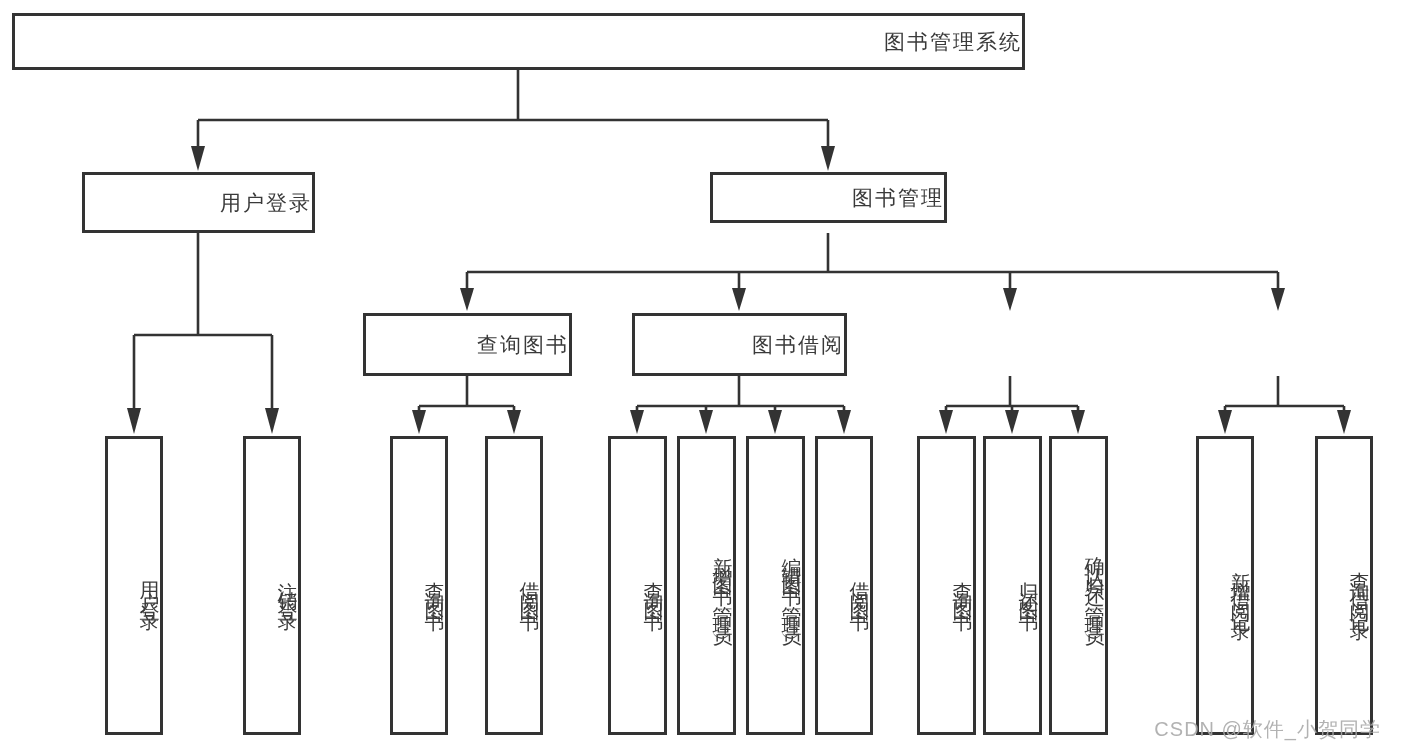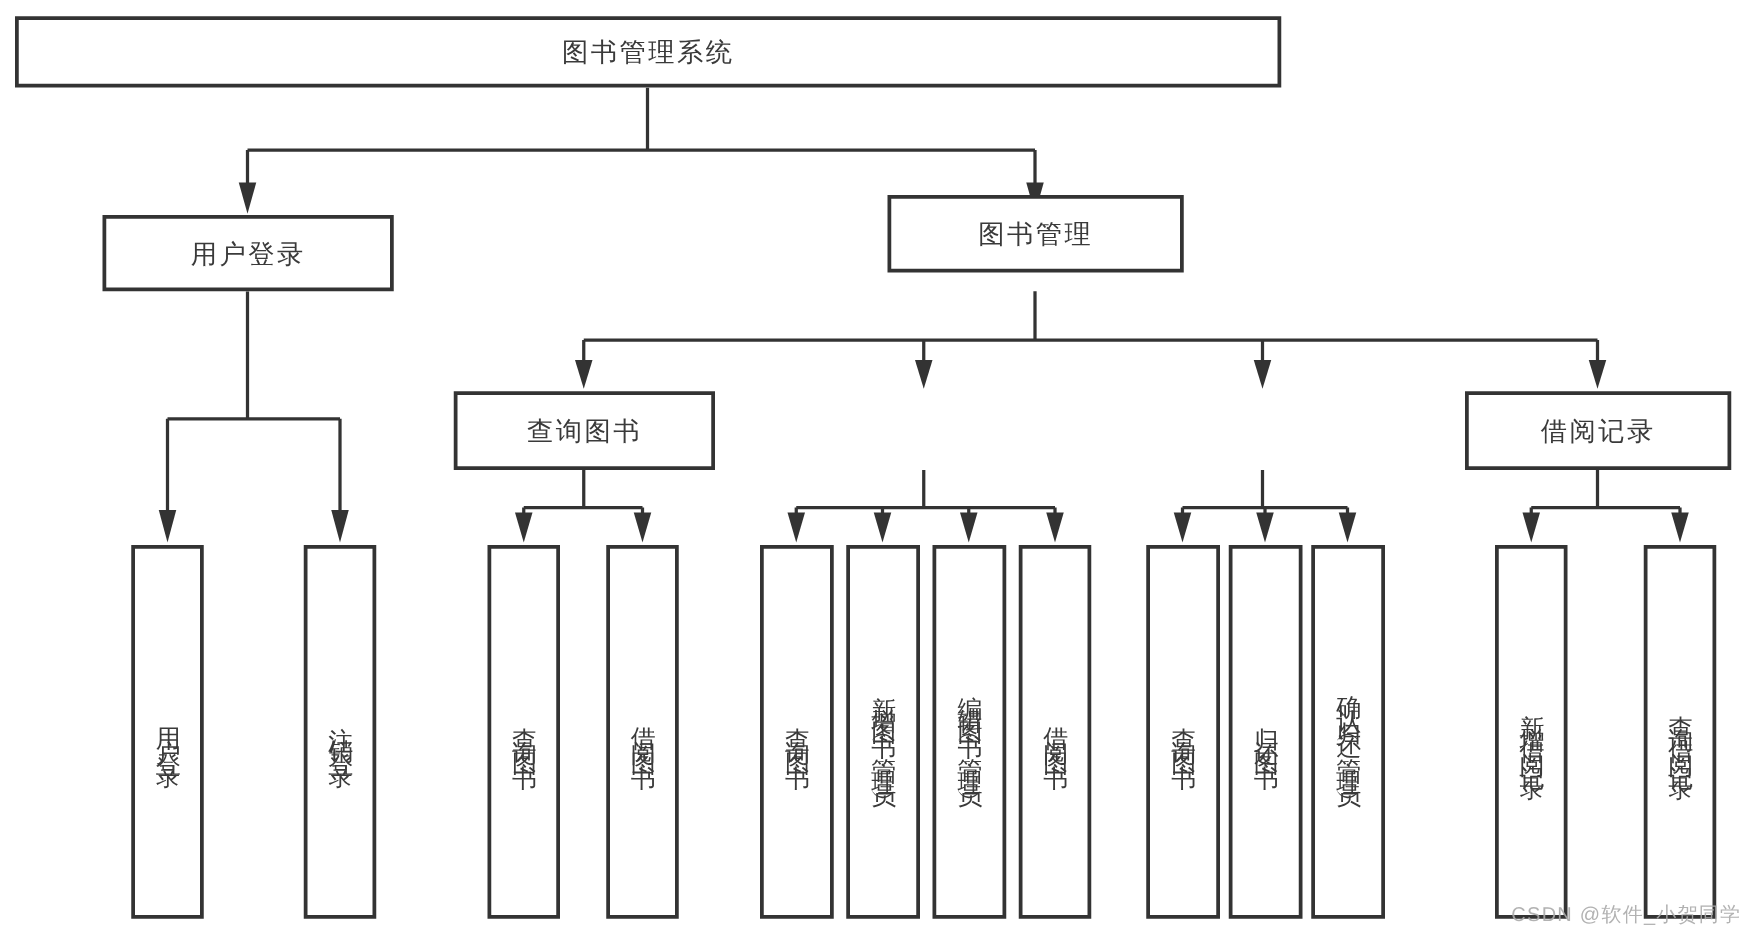--- a/index.html
+++ b/index.html
@@ -29,40 +29,40 @@
   }
   .connectors line{stroke:var(--line);stroke-width:2.6;}
   .connectors polygon{fill:var(--line);}
   .box{
     position:absolute;
     box-sizing:border-box;
     background:var(--box-bg);
     border:3px solid var(--line);
     display:flex;
     align-items:center;
-    justify-content:center;
+    justify-content:flex-end;
   }
   .box .lbl{
     font-size:21px;
     letter-spacing:2px;
     color:var(--text);
     white-space:nowrap;
   }
   .leaf .lbl{
     writing-mode:vertical-rl;
     text-orientation:upright;
     font-size:20px;
     letter-spacing:10px;
     line-height:1;
   }
   .watermark{
     position:absolute;
-    right:12px;
+    right:24px;
     bottom:4px;
-    font-size:16px;
+    font-size:20px;
     color:var(--watermark);
     letter-spacing:1px;
     opacity:.9;
     pointer-events:none;
     white-space:nowrap;
   }
 </style>
 </head>
 <body>
 
@@ -144,29 +144,29 @@
     </g>
   </svg>
 
   <div class="box" style="left:12px;top:13px;width:1013px;height:57px">
     <span class="lbl">图书管理系统</span>
   </div>
 
   <div class="box" style="left:82px;top:172px;width:233px;height:61px">
     <span class="lbl">用户登录</span>
   </div>
-  <div class="box" style="left:710px;top:156px;width:237px;height:62px">
+  <div class="box" style="left:710px;top:172px;width:237px;height:51px">
     <span class="lbl">图书管理</span>
   </div>
 
   <div class="box" style="left:363px;top:313px;width:209px;height:63px">
     <span class="lbl">查询图书</span>
   </div>
-  <div class="box" style="left:1172px;top:313px;width:213px;height:63px">
-    <span class="lbl">借阅记录</span>
+  <div class="box" style="left:632px;top:313px;width:215px;height:63px">
+    <span class="lbl">图书借阅</span>
   </div>
 
   <div class="box leaf" style="left:105px;top:436px;width:58px;height:299px">
     <span class="lbl">用户登录</span>
   </div>
   <div class="box leaf" style="left:243px;top:436px;width:58px;height:299px">
     <span class="lbl">注销登录</span>
   </div>
 
   <div class="box leaf" style="left:390px;top:436px;width:58px;height:299px">

